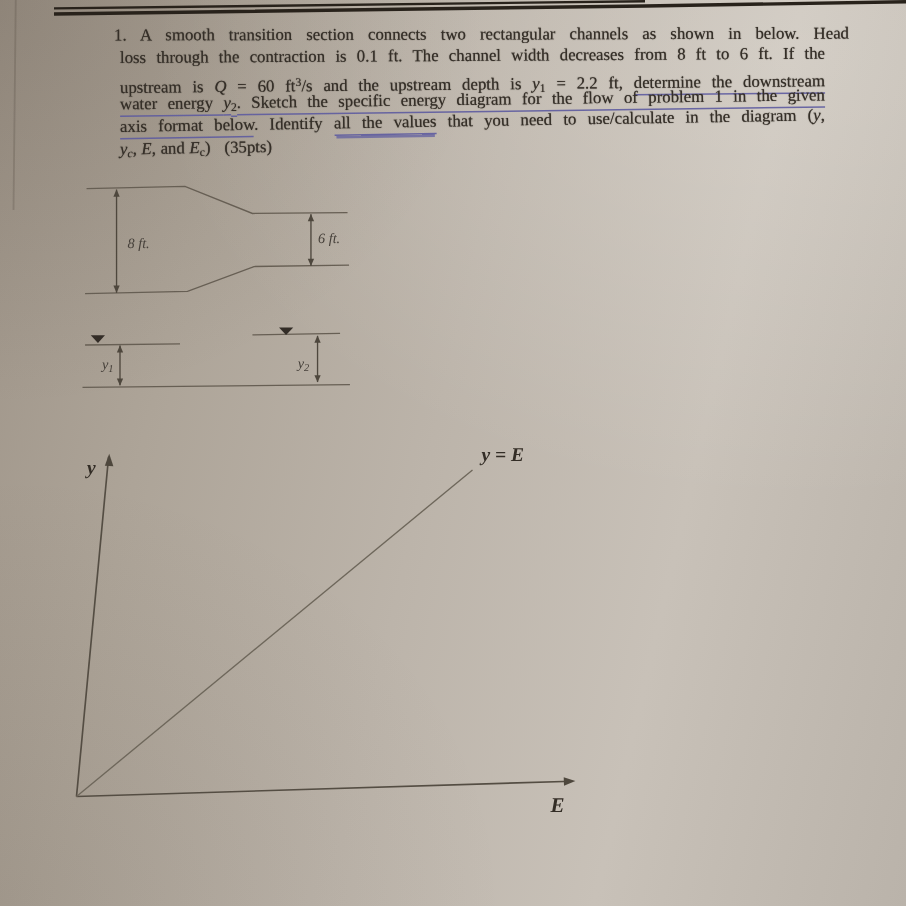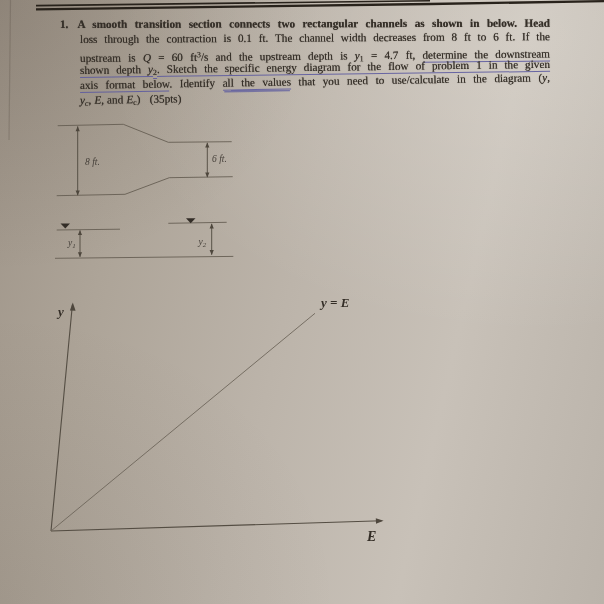--- a/index.html
+++ b/index.html
@@ -19,21 +19,21 @@
   .problem{
     position:absolute;left:60px;top:14px;width:492px;
     font-size:11.2px;line-height:15.5px;color:#352f28;
     text-shadow:0 0 0.7px rgba(53,47,40,0.85);
     word-spacing:0.3px;
   }
   .tline{
     position:absolute;text-align:justify;text-align-last:justify;
     transform-origin:0 50%;
   }
-  .l1{left:0;top:3px;width:490px;transform:rotate(-0.15deg);font-weight:bold;}
+  .l1{left:16px;top:3px;width:490px;transform:rotate(-0.15deg);}
   .l2{left:20px;top:18px;width:470px;transform:rotate(-0.35deg);}
   .l3{left:20px;top:33.7px;width:470px;transform:rotate(-0.55deg);}
   .l4{left:20px;top:48.7px;width:470px;transform:rotate(-0.75deg);}
   .l5{left:20px;top:63.7px;width:470px;transform:rotate(-0.95deg);}
   .l6{left:20px;top:79.3px;width:470px;text-align-last:auto;transform:rotate(-0.95deg);}
   .num{margin-right:9px;}
   .it{font-style:italic;}
   .sb{font-size:0.7em;vertical-align:-0.25em;}
   .sp{font-size:0.7em;vertical-align:0.45em;}
   .u{border-bottom:1.5px solid rgba(93,91,160,0.9);padding-bottom:1px;}
@@ -108,18 +108,18 @@
 
       <text class="alab" x="58" y="316">y</text>
       <text class="alab-big" x="367" y="541">E</text>
       <text class="alab" x="321" y="307">y = E</text>
     </g>
   </svg>
 
   <div class="problem">
     <div class="tline l1"><span class="num">1.</span><span><span>A smooth transition section connects two rectangular channels as shown in below. Head</span></span></div>
     <div class="tline l2"><span><span>loss through the contraction is 0.1 ft. The channel width decreases from 8 ft to 6 ft. If the</span></span></div>
-    <div class="tline l3"><span><span>upstream is </span><span class="it">Q</span><span> = 60 ft</span><span class="sp">3</span><span>/s and the upstream depth is </span><span class="it">y</span><span class="sb">1</span><span> = 4.7 ft, </span><span class="u">determine the downstream</span></span></div>
-    <div class="tline l4"><span><span class="u">shown depth </span><span class="it u">y</span><span class="sb u">2</span><span class="u">. </span><span class="u">Sketch the specific energy diagram for the flow of problem 1 in the given</span></span></div>
+    <div class="tline l3"><span><span>upstream is </span><span class="it">Q</span><span> = 60 ft</span><span class="sp">3</span><span>/s and the upstream depth is </span><span class="it">y</span><span class="sb">1</span><span> = 2.2 ft, </span><span class="u">determine the downstream</span></span></div>
+    <div class="tline l4"><span><span class="u">water energy </span><span class="it u">y</span><span class="sb u">2</span><span class="u">. </span><span class="u">Sketch the specific energy diagram for the flow of problem 1 in the given</span></span></div>
     <div class="tline l5"><span><span class="u">axis format below</span><span>. Identify </span><span class="u2">all the values</span><span> that you need to use/calculate in the diagram (</span><span class="it">y</span><span>,</span></span></div>
     <div class="tline l6"><span><span class="it">y</span><span class="it sb">c</span><span>, </span><span class="it">E</span><span>, and </span><span class="it">E</span><span class="sb">c</span><span>)&nbsp;&nbsp; (35pts)</span></span></div>
   </div>
 </div>
 
 </body></html>

